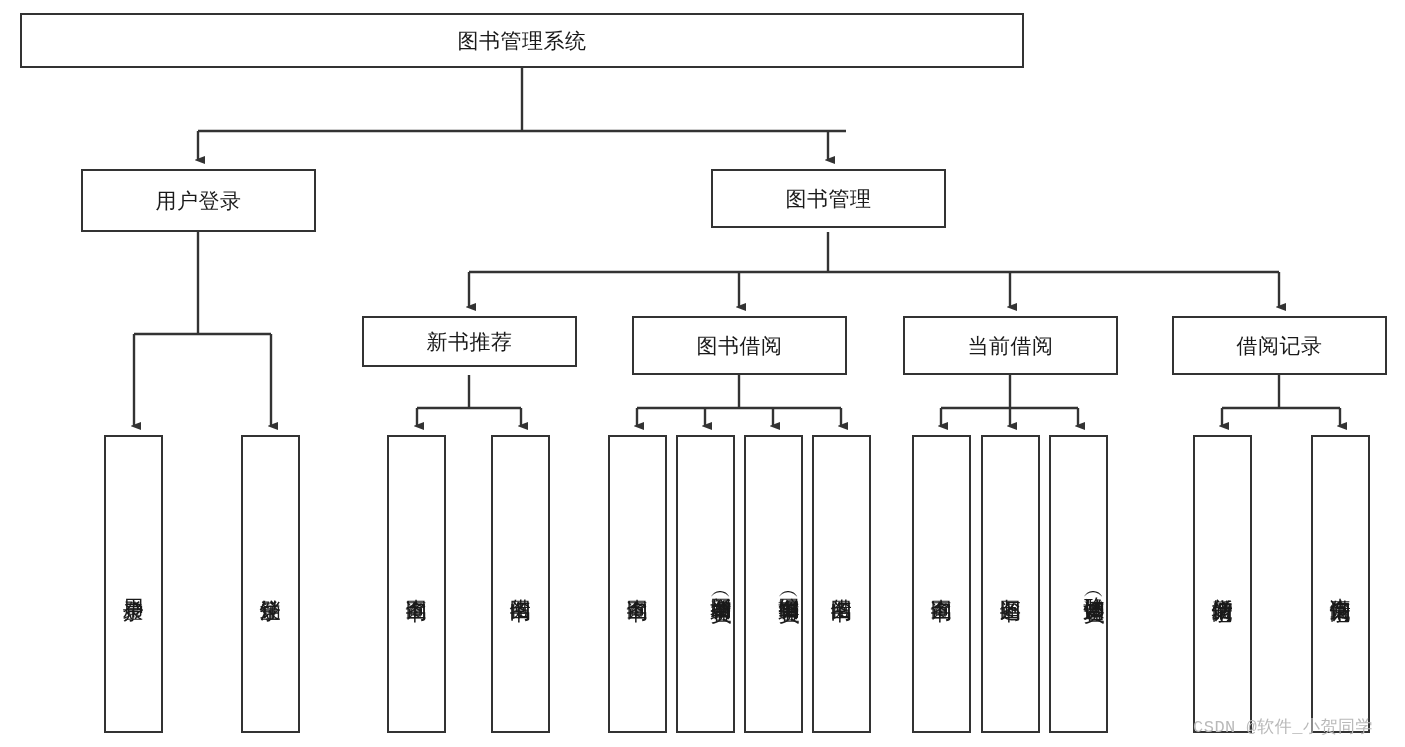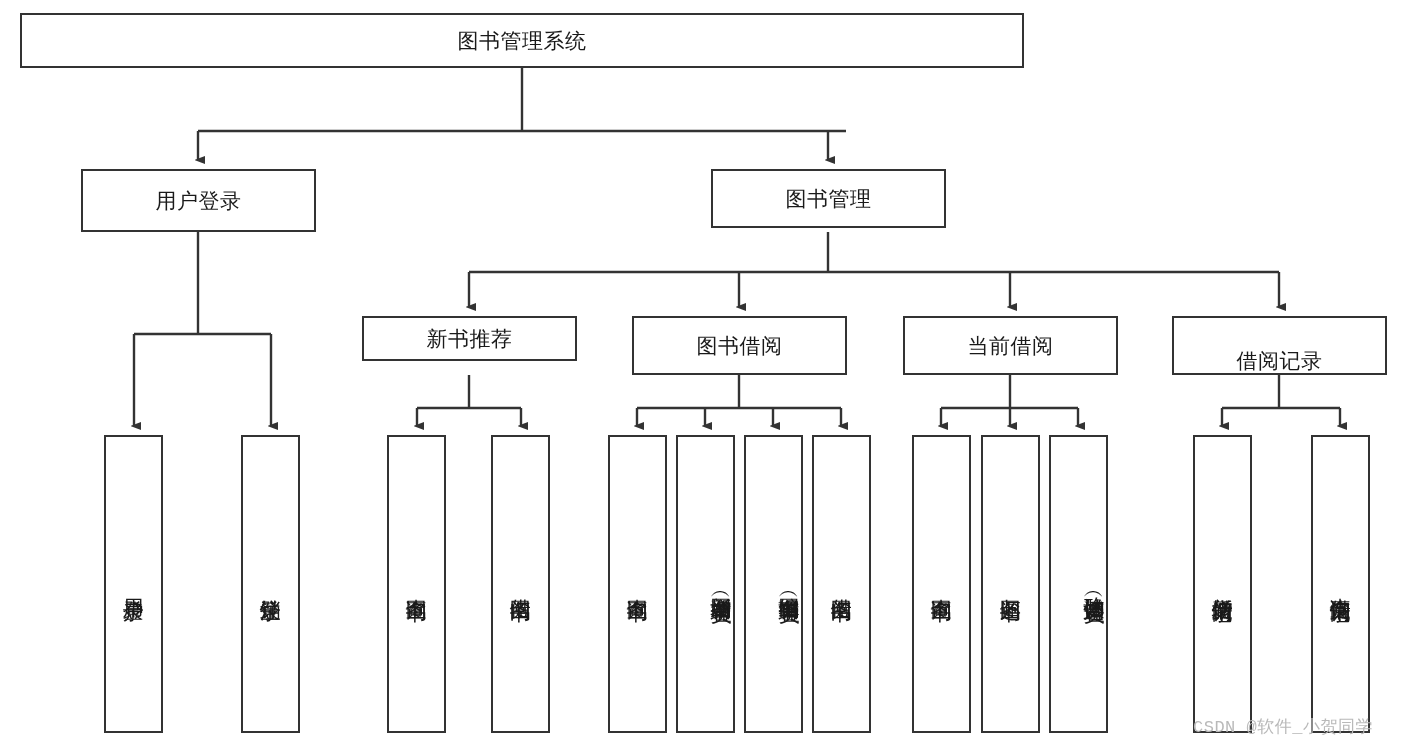--- a/index.html
+++ b/index.html
@@ -127,30 +127,30 @@
     <span class="node-label">图书管理系统</span>
   </div>
 
   <div class="node horizontal" style="left:81px; top:169px; width:235px; height:63px;">
     <span class="node-label">用户登录</span>
   </div>
   <div class="node horizontal" style="left:711px; top:169px; width:235px; height:59px;">
     <span class="node-label">图书管理</span>
   </div>
 
-  <div class="node horizontal" style="left:362px; top:316px; width:215px; height:45px;">
+  <div class="node horizontal" style="left:362px; top:316px; width:215px; height:51px;">
     <span class="node-label">新书推荐</span>
   </div>
   <div class="node horizontal" style="left:632px; top:316px; width:215px; height:59px;">
     <span class="node-label">图书借阅</span>
   </div>
   <div class="node horizontal" style="left:903px; top:316px; width:215px; height:59px;">
     <span class="node-label">当前借阅</span>
   </div>
-  <div class="node horizontal" style="left:1172px; top:316px; width:215px; height:59px;align-items:flex-end;">
+  <div class="node horizontal" style="left:1172px; top:316px; width:215px; height:59px;">
     <span class="node-label">借阅记录</span>
   </div>
 
   <div class="node vertical" style="left:104px; top:435px; width:59px; height:298px; align-items:center;">
     <span class="node-label">用户登录</span>
   </div>
   <div class="node vertical" style="left:241px; top:435px; width:59px; height:298px; align-items:center;">
     <span class="node-label">注销登录</span>
   </div>
 

